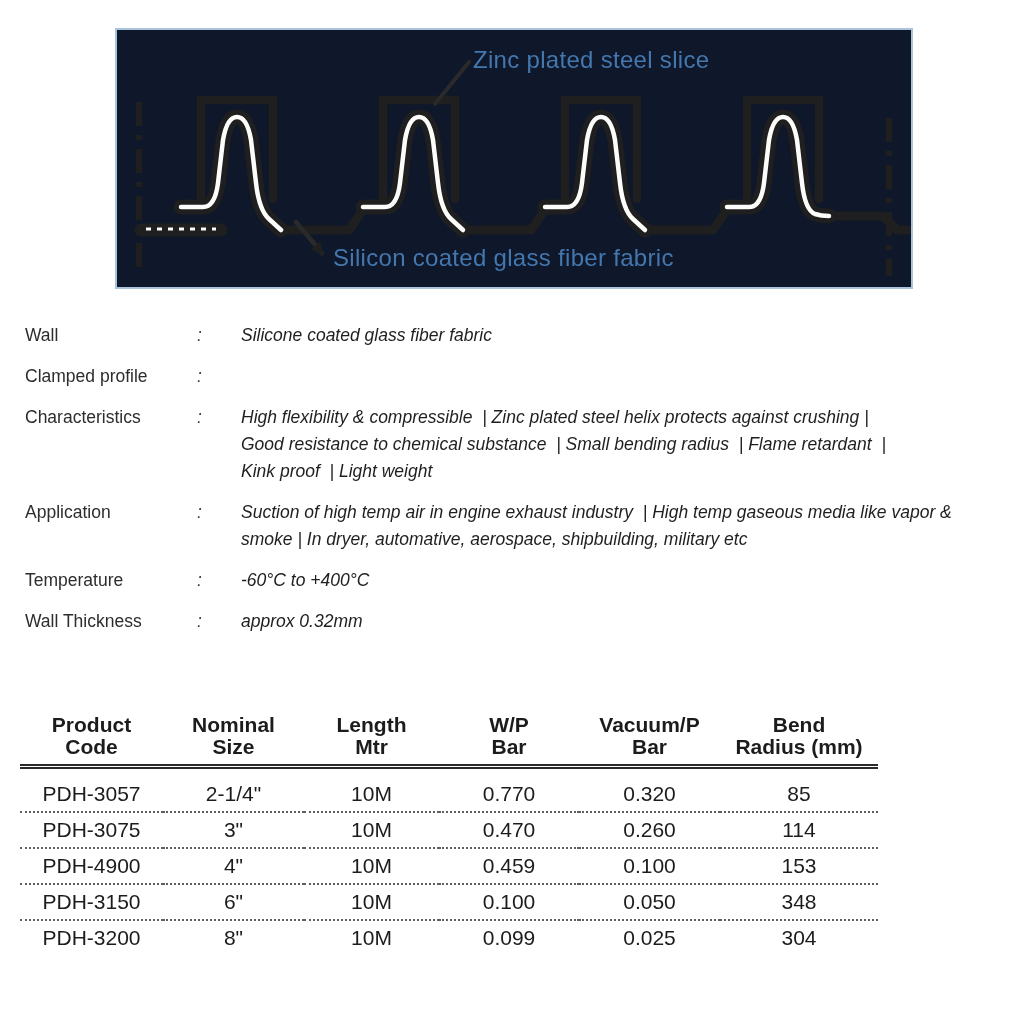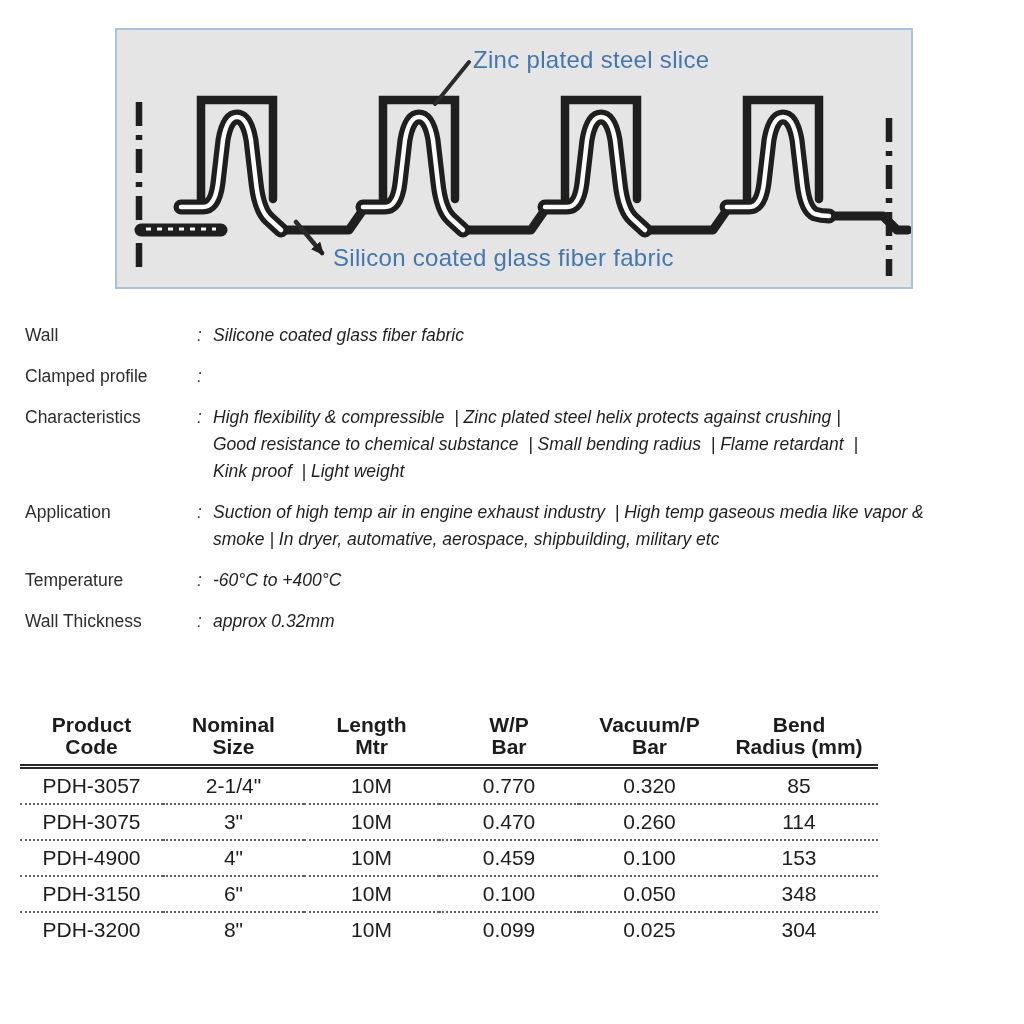--- a/index.html
+++ b/index.html
@@ -11,21 +11,21 @@
     font-family:"Liberation Sans", sans-serif;
     color:#222;
     overflow:hidden;
   }
 
   
   .diagram {
     position:absolute; left:115px; top:28px;
     width:798px; height:261px;
     border:2px solid #a9c4da;
-    background:#e5e5e5;
+    background:#0f172a;
   }
   .diagram svg { position:absolute; left:0; top:0; }
   .dlabel {
     position:absolute;
     font-size:24px;
     letter-spacing:0.3px;
     color:#4377ae;
     white-space:nowrap;
   }
   .dlabel.top { left:356px; top:16px; }
@@ -49,20 +49,21 @@
     font-style:italic;
     line-height:27px;
   }
   .spec-value {
     flex:1 1 auto;
     max-width:790px;
     font-style:italic;
     color:#1f1f1f;
     line-height:27px;
     white-space:pre-wrap;
+    margin-left:28px;
   }
 
   
   .ptable {
     position:absolute; left:20px; top:712px;
     width:858px;
     border-collapse:collapse;
     font-size:21px;
     color:#1c1c1c;
     table-layout:fixed;
@@ -73,21 +74,21 @@
     vertical-align:top;
     line-height:21.5px;
     padding:2px 0 7px 0;
     border-bottom:5px double #2b2b2b;
   }
   .ptable td {
     text-align:center;
     padding:5px 0 5px 0;
     border-bottom:2px dotted #606060;
   }
-  .ptable tbody tr:first-child td { padding-top:5px; }
+  .ptable tbody tr:first-child td { padding-top:13px; }
   .ptable tbody tr:last-child td { border-bottom:none; }
 </style>
 </head>
 <body>
 
 <div class="page">
 
   <div class="diagram">
     <svg width="794" height="257" viewBox="0 0 794 257">
       <defs>

